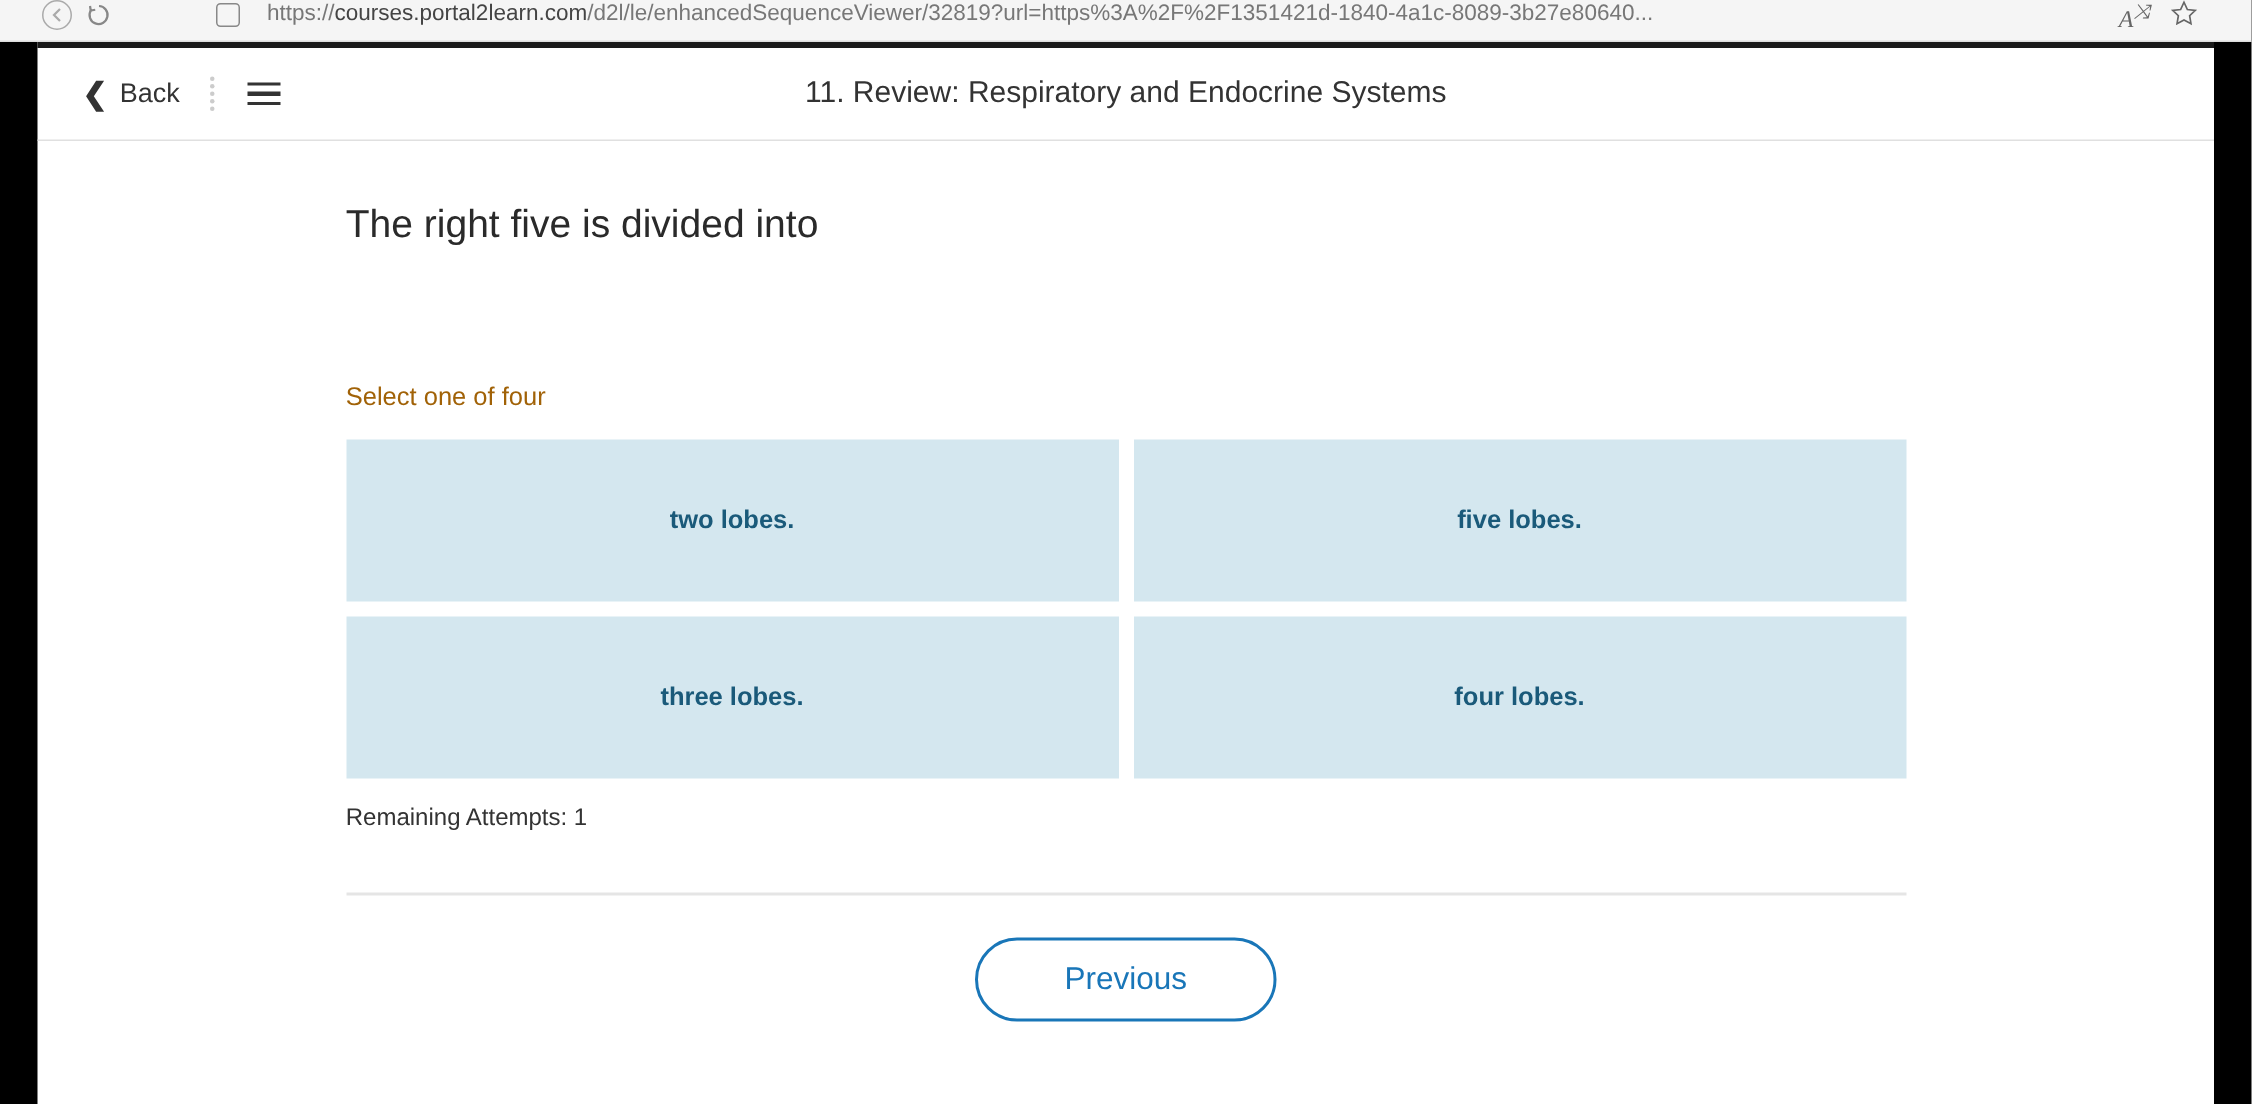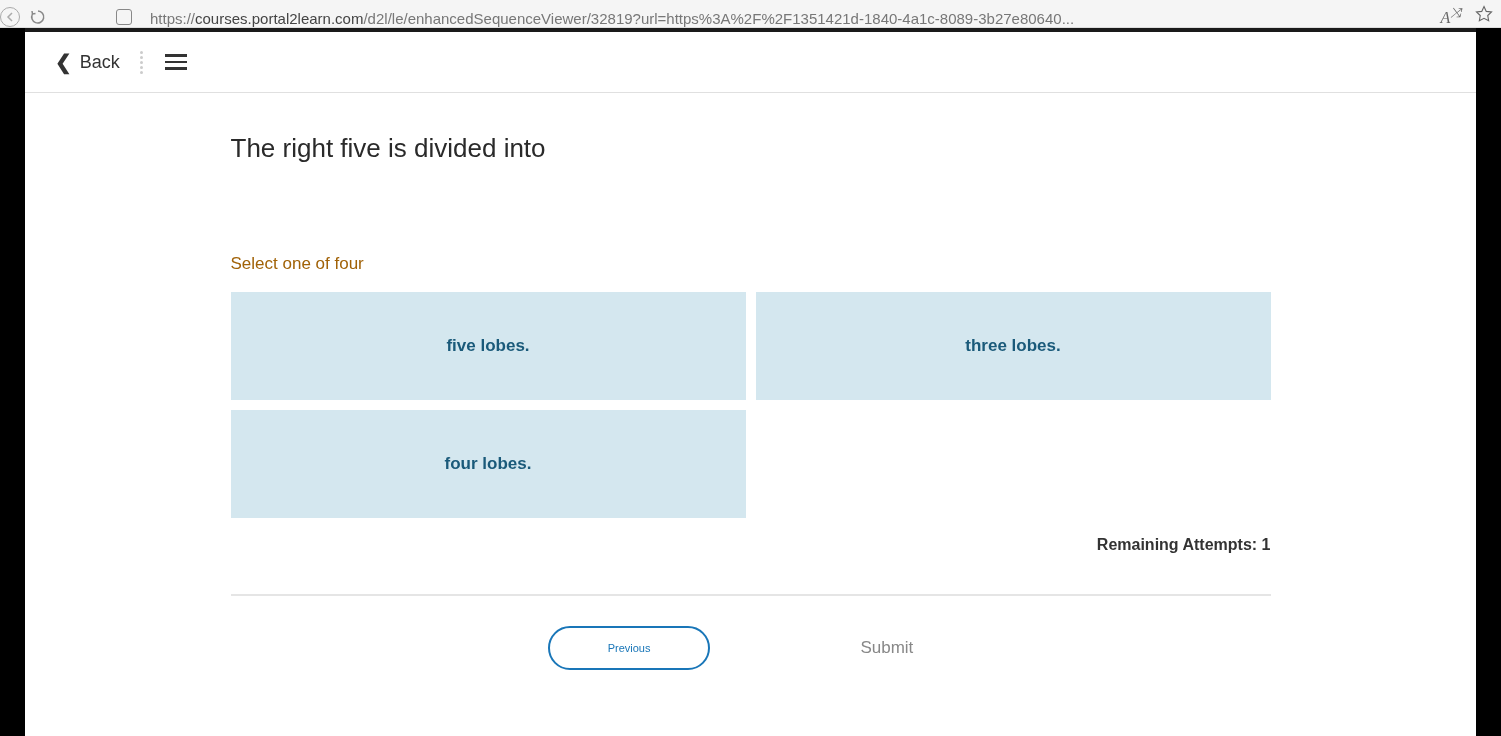--- a/index.html
+++ b/index.html
@@ -11,22 +11,22 @@
       font-family: -apple-system, BlinkMacSystemFont, 'Segoe UI', Arial, sans-serif;
       background: #000;
       width: 1501px;
       height: 736px;
       overflow: hidden;
     }
     .browser-chrome {
       background: #f5f5f5;
       height: 28px;
       display: flex;
-      align-items: flex-end;
-      padding: 0 0;
+      align-items: flex-start;
+      padding: 0 28px;
       gap: 10px;
       border-bottom: 1px solid #ddd;
     }
     .nav-controls {
       display: flex;
       gap: 8px;
       align-items: center;
     }
     .nav-icon {
       width: 20px;
@@ -161,24 +161,22 @@
     .option {
       background: #d4e7ef;
       padding: 44px 20px;
       text-align: center;
       font-size: 17px;
       font-weight: 600;
       color: #1a5a7a;
       cursor: pointer;
     }
     .attempts {
-      text-align: right;
       font-size: 16px;
       color: #333;
-      font-weight: bold;
     }
     .divider {
       width: 1040px;
       height: 2px;
       background: #e5e5e5;
       margin-top: 40px;
     }
     .footer-nav {
       display: flex;
       justify-content: center;
@@ -186,21 +184,21 @@
       margin-top: 28px;
       align-items: center;
       width: 1040px;
     }
     .prev-btn {
       border: 2px solid #1976b8;
       color: #1976b8;
       background: #fff;
       border-radius: 30px;
       padding: 14px 58px;
-      font-size: 11px;
+      font-size: 21px;
       font-weight: 500;
       cursor: pointer;
     }
     .submit-btn {
       color: #888;
       font-size: 17px;
       background: none;
       border: none;
       cursor: pointer;
       padding: 14px 40px;
@@ -248,34 +246,35 @@
         <span></span>
         <span></span>
         <span></span>
         <span></span>
     </div>
     <div class="hamburger">
       <span></span>
         <span></span>
         <span></span>
     </div>
+    <div class="page-title">11. Review: Respiratory and Endocrine Systems</div>
   </div>
 
   <div class="content">
     <div class="question-wrap">
       <div class="question-text">The right five is divided into</div>
       <div class="instruction">Select one of four</div>
       <div class="options-grid">
+        <div class="option">two lobes.</div>
         <div class="option">five lobes.</div>
         <div class="option">three lobes.</div>
         <div class="option">four lobes.</div>
       </div>
       <div class="attempts">Remaining Attempts: 1</div>
     </div>
 
     <div class="divider"></div>
 
     <div class="footer-nav">
       <button class="prev-btn">Previous</button>
-      <button class="submit-btn">Submit</button>
     </div>
   </div>
 </div>
 
 </body></html>

